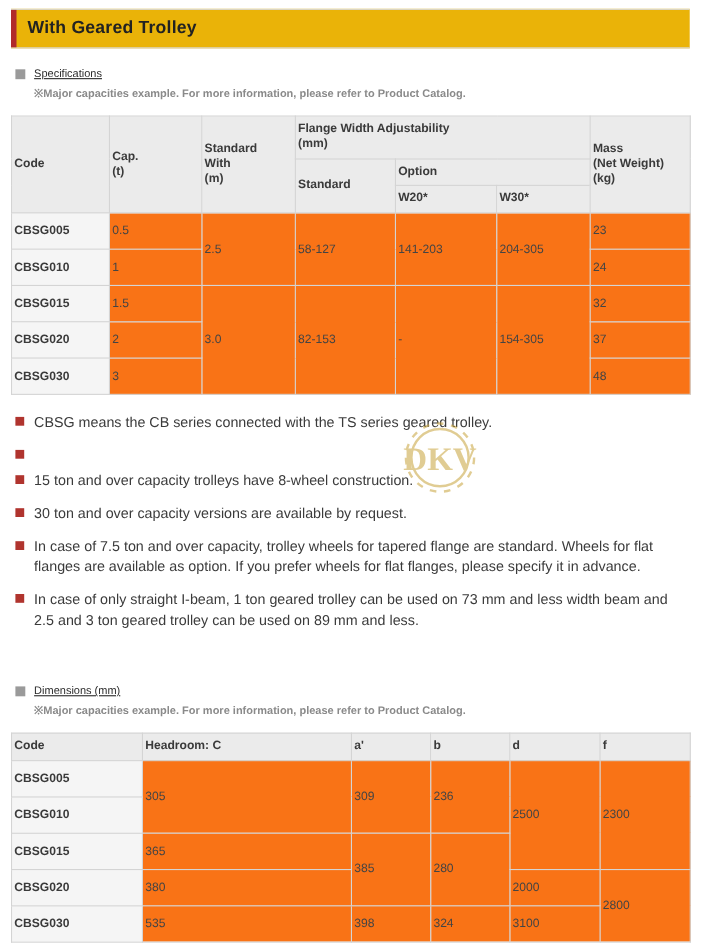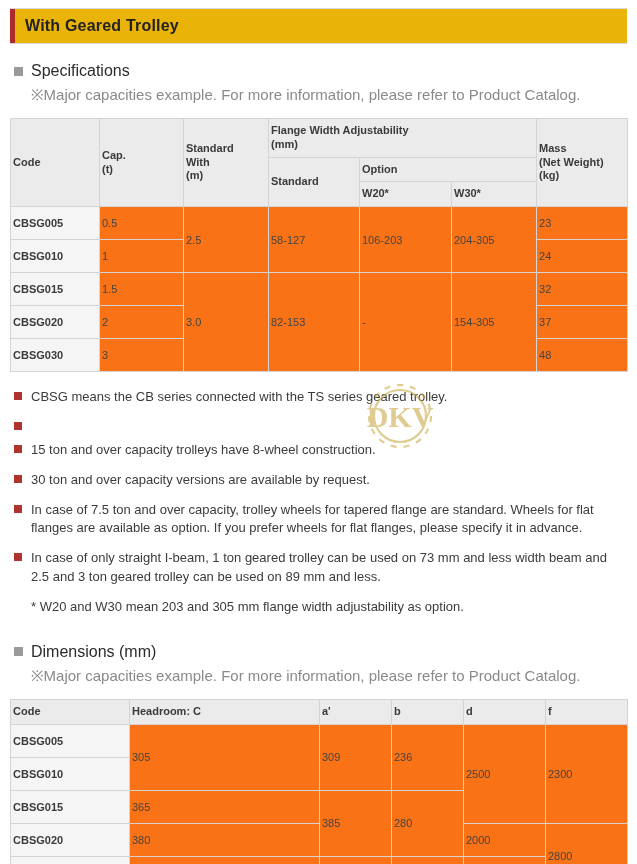--- a/index.html
+++ b/index.html
@@ -57,27 +57,29 @@
     gap: 8px;
     padding-left: 4px;
   }
   .sq-marker {
     width: 9px;
     height: 9px;
     background: #9a9a9a;
     display: inline-block;
   }
   .section-title {
-    font-size: 16px;
+    font-size: 10px;
     color: #2b2b2b;
+    text-decoration: underline;
   }
   .section-note {
     margin: 4px 0 0 21px;
-    font-size: 15px;
+    font-size: 10px;
     color: #8a8a8a;
+    font-weight: bold;
   }
 
   
   table {
     border-collapse: collapse;
     width: 617px;
     margin: 14px 0 0 0;
     table-layout: fixed;
   }
   th, td {
@@ -203,21 +205,21 @@
           <th>W20*</th>
           <th>W30*</th>
         </tr>
       </thead>
       <tbody>
         <tr>
           <td class="code-cell">CBSG005</td>
           <td>0.5</td>
           <td rowspan="2">2.5</td>
           <td rowspan="2">58-127</td>
-          <td rowspan="2">106-203</td>
+          <td rowspan="2">141-203</td>
           <td rowspan="2">204-305</td>
           <td>23</td>
         </tr>
         <tr>
           <td class="code-cell">CBSG010</td>
           <td>1</td>
           <td>24</td>
         </tr>
         <tr>
           <td class="code-cell">CBSG015</td>
@@ -261,21 +263,20 @@
     <div class="note-item">
       <span class="note-bullet"></span>
       <span class="note-text">In case of 7.5 ton and over capacity, trolley wheels for tapered flange are standard. Wheels for flat flanges are available as option. If you prefer wheels for flat flanges, please specify it in advance.</span>
     </div>
     <div class="note-item">
       <span class="note-bullet"></span>
       <span class="note-text">In case of only straight I-beam, 1 ton geared trolley can be used on 73 mm and less width beam and 2.5 and 3 ton geared trolley can be used on 89 mm and less.</span>
     </div>
     <div class="note-item nobullet">
       <span class="note-bullet"></span>
-      <span class="note-text">* W20 and W30 mean 203 and 305 mm flange width adjustability as option.</span>
     </div>
   </div>
 
   <div class="section dim-section">
     <div class="section-head">
       <span class="sq-marker"></span>
       <span class="section-title">Dimensions (mm)</span>
     </div>
     <div class="section-note">※Major capacities example. For more information, please refer to Product Catalog.</div>
 

